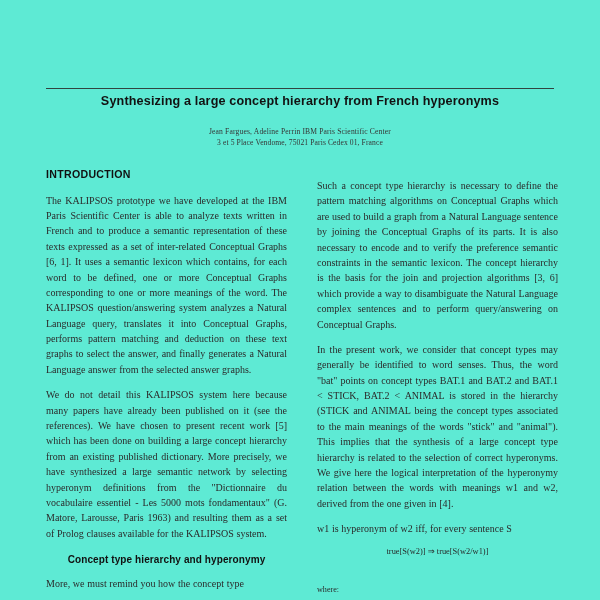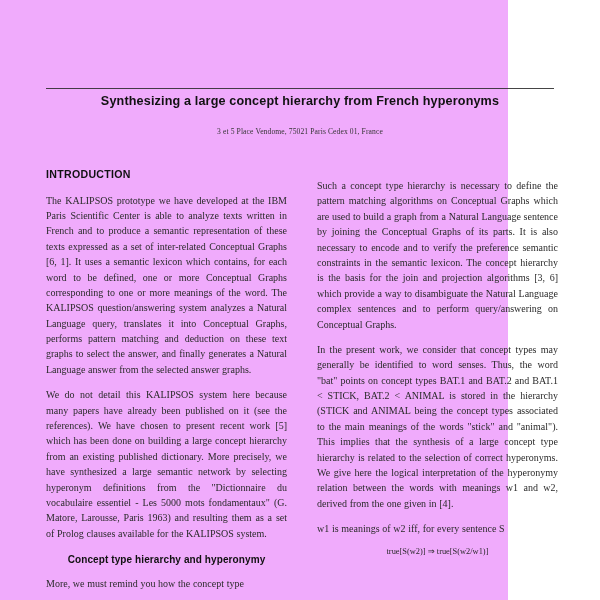--- a/index.html
+++ b/index.html
@@ -11,23 +11,23 @@
     width: 600px;
     height: 600px;
     overflow: hidden;
     font-family: "Liberation Serif", serif;
     color: #1a1a1a;
     -webkit-font-smoothing: none;
   }
 
   #page {
     position: relative;
-    width: 508px;
+    width: 600px;
     height: 600px;
-    background: #f0abfc;
+    background: #5eead4;
     box-sizing: border-box;
     padding: 0;
   }
 
   
   .title-block {
     position: absolute;
     left: 46px;
     top: 88px;
     width: 508px;
@@ -131,34 +131,36 @@
 <body>
 
 <div id="page">
 
   <div class="title-block">
     <div class="title-rule"></div>
     <div class="doc-title">Synthesizing a large concept hierarchy from French hyperonyms</div>
   </div>
 
   <div class="authors scan">
+    <div class="line1">Jean Fargues, Adeline Perrin    IBM Paris Scientific Center</div>
     <div class="line2">3 et 5 Place Vendome, 75021 Paris Cedex 01, France</div>
   </div>
 
   <div class="columns">
 
     <div class="col">
       <h2 class="section">INTRODUCTION</h2>
       <p class="body scan">The KALIPSOS prototype we have developed at the IBM Paris Scientific Center is able to analyze texts written in French and to produce a semantic representation of these texts expressed as a set of inter-related Conceptual Graphs [6, 1]. It uses a semantic lexicon which contains, for each word to be defined, one or more Conceptual Graphs corresponding to one or more meanings of the word. The KALIPSOS question/answering system analyzes a Natural Language query, translates it into Conceptual Graphs, performs pattern matching and deduction on these text graphs to select the answer, and finally generates a Natural Language answer from the selected answer graphs.</p>
       <p class="body scan">We do not detail this KALIPSOS system here because many papers have already been published on it (see the references). We have chosen to present recent work [5] which has been done on building a large concept hierarchy from an existing published dictionary. More precisely, we have synthesized a large semantic network by selecting hyperonym definitions from the "Dictionnaire du vocabulaire essentiel - Les 5000 mots fondamentaux" (G. Matore, Larousse, Paris 1963) and resulting them as a set of Prolog clauses available for the KALIPSOS system.</p>
       <h2 class="subsection">Concept type hierarchy and hyperonymy</h2>
       <p class="body scan tight">More, we must remind you how the concept type</p>
     </div>
 
     <div class="col">
       <p class="body scan">Such a concept type hierarchy is necessary to define the pattern matching algorithms on Conceptual Graphs which are used to build a graph from a Natural Language sentence by joining the Conceptual Graphs of its parts. It is also necessary to encode and to verify the preference semantic constraints in the semantic lexicon. The concept hierarchy is the basis for the join and projection algorithms [3, 6] which provide a way to disambiguate the Natural Language complex sentences and to perform query/answering on Conceptual Graphs.</p>
       <p class="body scan">In the present work, we consider that concept types may generally be identified to word senses. Thus, the word "bat" points on concept types BAT.1 and BAT.2 and  BAT.1 &lt; STICK, BAT.2 &lt; ANIMAL is stored in the hierarchy (STICK and ANIMAL being the concept types associated to the main meanings of the words "stick" and "animal"). This implies that the synthesis of a large concept type hierarchy is related to the selection of correct hyperonyms. We give here the logical interpretation of the hyperonymy relation between the words with meanings w1 and w2, derived from the one given in [4].</p>
-      <p class="body scan">w1 is meanings of w2 iff, for every sentence S</p>
+      <p class="body scan">w1 is hyperonym of w2 iff, for every sentence S</p>
       <div class="formula scan">true[S(w2)] ⇒ true[S(w2/w1)]</div>
+      <div class="where scan">where:</div>
     </div>
 
   </div>
 </div>
 
 </body></html>

